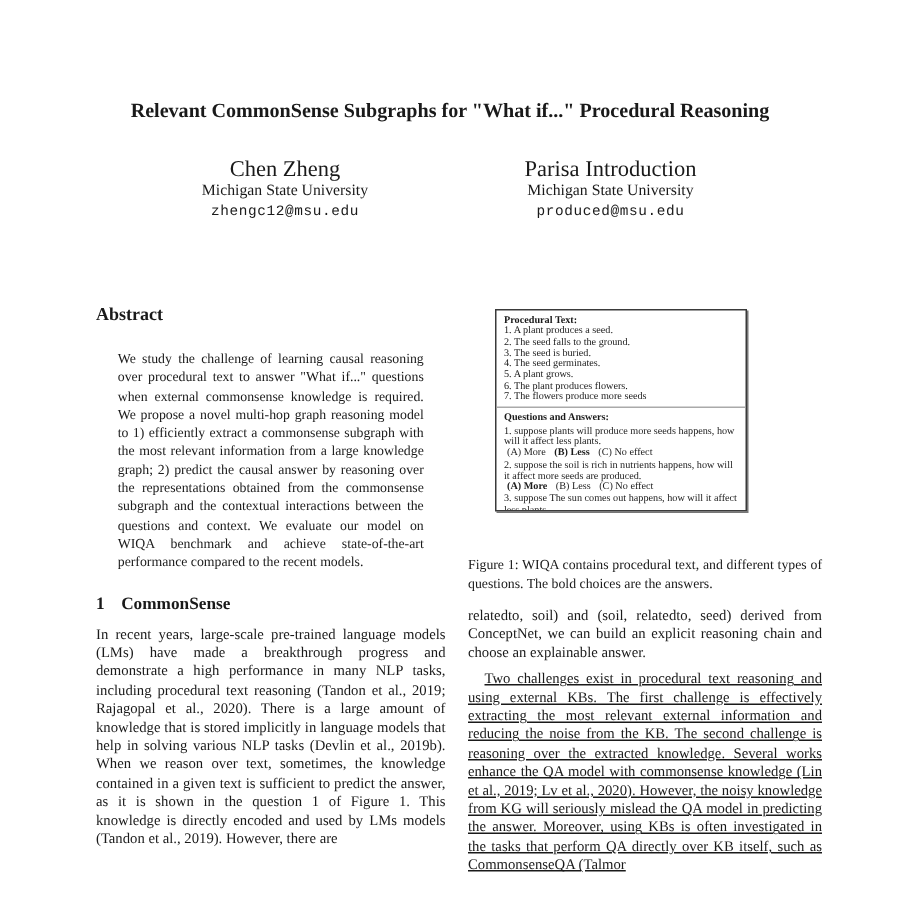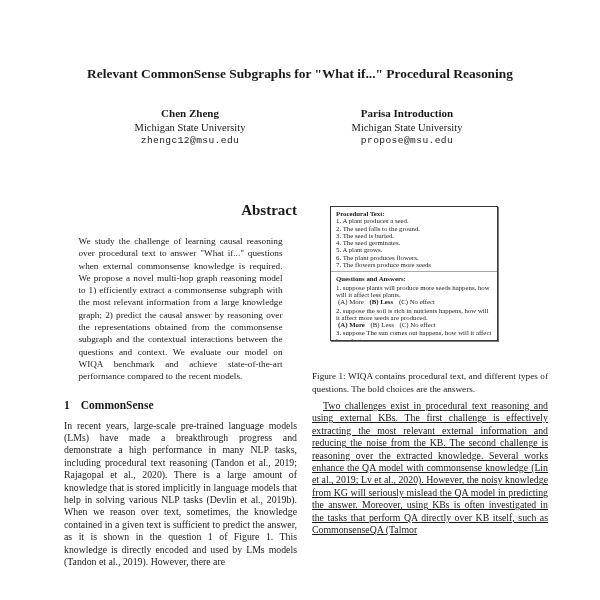--- a/index.html
+++ b/index.html
@@ -9,31 +9,31 @@
     font-family:"Liberation Serif","DejaVu Serif",serif;
   }
   
   .paper-title{
     position:absolute;top:66px;left:20px;right:20px;
     text-align:center;font-weight:bold;font-size:13.4px;line-height:16px;
   }
   .author-block{position:absolute;top:107px;text-align:center;}
   .author-block.a0{left:95px;width:190px;}
   .author-block.a1{left:312px;width:190px;}
-  .author-name{font-weight:bold;font-size:11px;line-height:13.5px;}
+  .author-name{font-weight:normal;font-size:15px;line-height:13.5px;}
   .author-affil{font-size:10.5px;line-height:13.5px;}
   .author-email{
     font-family:"Liberation Mono","DejaVu Sans Mono",monospace;
     font-size:9.6px;line-height:13.5px;letter-spacing:.4px;
   }
   
   .col-left{position:absolute;left:64px;top:202px;width:233px;}
   .col-right{position:absolute;left:312px;top:206px;width:236px;}
   .abstract-heading{
-    text-align:right;font-weight:bold;font-size:15px;margin:0 0 11px 0;
+    text-align:left;font-weight:bold;font-size:12px;margin:0 0 11px 0;
   }
   .abstract-body{
     width:204px;margin:16px auto;font-size:9.2px;line-height:12.3px;
     text-align:justify;
   }
   .section-heading{
     font-weight:bold;font-size:11.5px;margin:13px 0 9px 0;
   }
   .section-heading .sec-num{margin-right:11px;}
   .body-para{
@@ -69,21 +69,21 @@
 
   <div class="author-block a0">
     <div class="author-name">Chen Zheng</div>
     <div class="author-affil">Michigan State University</div>
     <div class="author-email">zhengc12@msu.edu</div>
   </div>
 
   <div class="author-block a1">
     <div class="author-name">Parisa Introduction</div>
     <div class="author-affil">Michigan State University</div>
-    <div class="author-email">propose@msu.edu</div>
+    <div class="author-email">produced@msu.edu</div>
   </div>
 
   <div class="col-left">
     <div class="abstract-heading">Abstract</div>
     <div class="abstract-body">We study the challenge of learning causal reasoning over procedural text to answer "What if..." questions when external commonsense knowledge is required. We propose a novel multi-hop graph reasoning model to 1) efficiently extract a commonsense subgraph with the most relevant information from a large knowledge graph; 2) predict the causal answer by reasoning over the representations obtained from the commonsense subgraph and the contextual interactions between the questions and context. We evaluate our model on WIQA benchmark and achieve state-of-the-art performance compared to the recent models.</div>
     <div class="section-heading">
       <span class="sec-num">1</span><span>CommonSense</span>
     </div>
     <p class="body-para">In recent years, large-scale pre-trained language models (LMs) have made a breakthrough progress and demonstrate a high performance in many NLP tasks, including procedural text reasoning (Tandon et al., 2019; Rajagopal et al., 2020). There is a large amount of knowledge that is stored implicitly in language models that help in solving various NLP tasks (Devlin et al., 2019b). When we reason over text, sometimes, the knowledge contained in a given text is sufficient to predict the answer, as it is shown in the question 1 of Figure 1. This knowledge is directly encoded and used by LMs models (Tandon et al., 2019). However, there are</p>
   </div>
@@ -126,17 +126,18 @@
         <div class="qa-item">
           <div class="q-text">3. suppose The sun comes out happens, how will it affect less plants.</div>
 
         </div>
 
       </div>
     </div>
 
     <div class="figure-caption">Figure 1: WIQA contains procedural text, and different types of questions. The bold choices are the answers.</div>
 
+    <p class="body-para">relatedto, soil) and (soil, relatedto, seed) derived from ConceptNet, we can build an explicit reasoning chain and choose an explainable answer.</p>
     <p class="body-para indent">Two challenges exist in procedural text reasoning and using external KBs. The first challenge is effectively extracting the most relevant external information and reducing the noise from the KB. The second challenge is reasoning over the extracted knowledge. Several works enhance the QA model with commonsense knowledge (Lin et al., 2019; Lv et al., 2020). However, the noisy knowledge from KG will seriously mislead the QA model in predicting the answer. Moreover, using KBs is often investigated in the tasks that perform QA directly over KB itself, such as CommonsenseQA (Talmor</p>
 
   </div>
 
 </div>
 
 </body></html>

